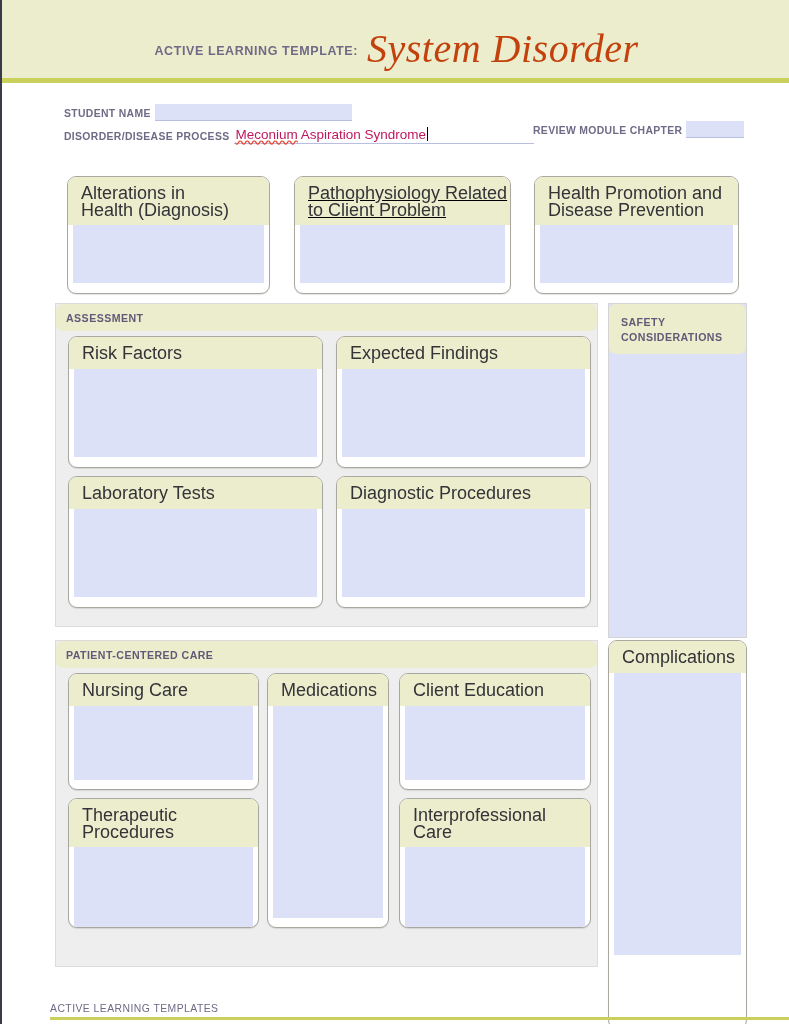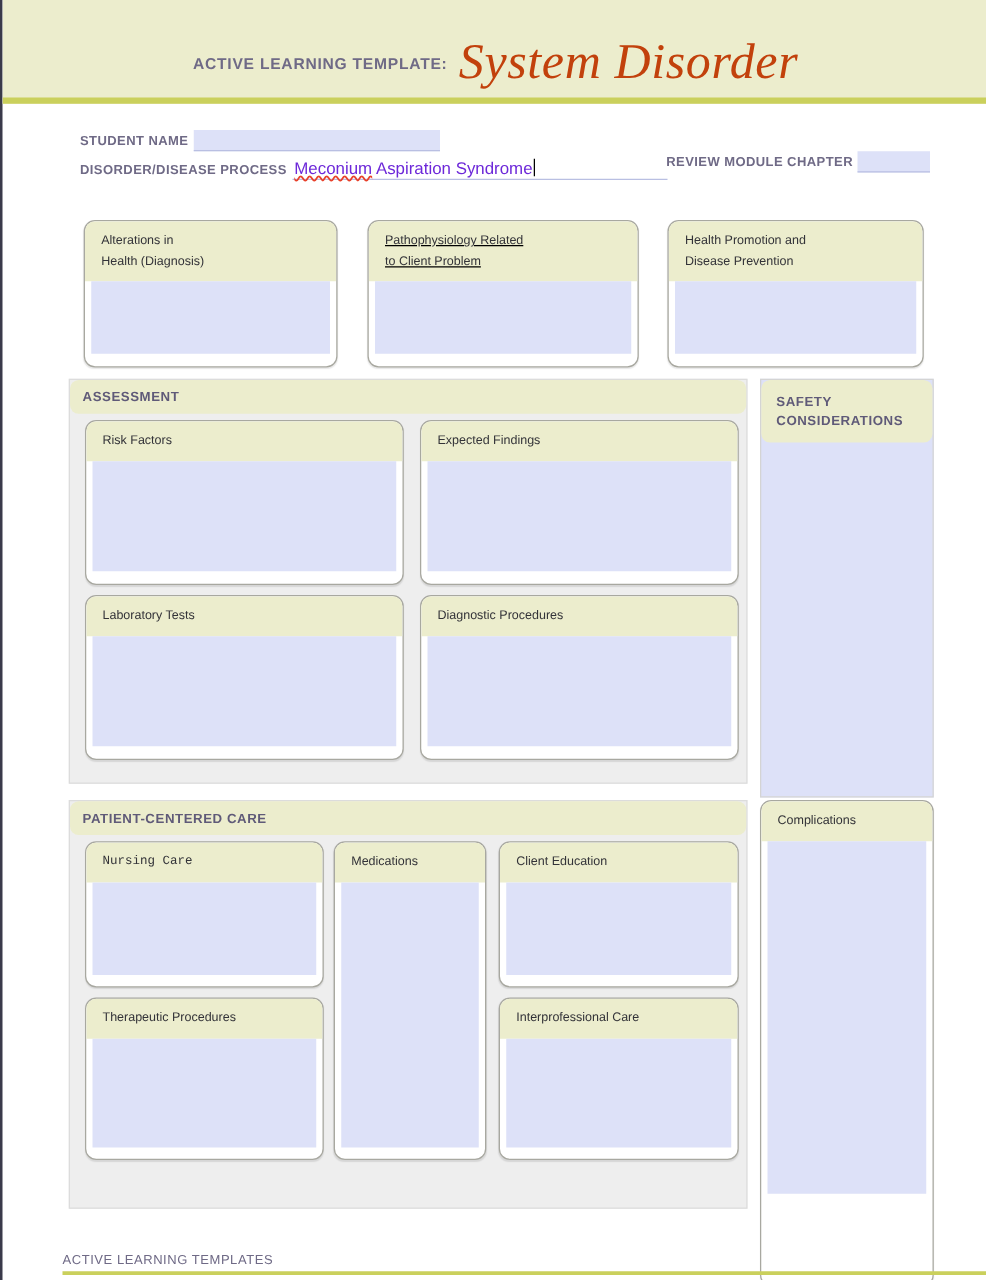--- a/index.html
+++ b/index.html
@@ -110,21 +110,21 @@
     height: 17px;
     width: 300px;
     margin-left: 5px;
     border-bottom: 1px solid #b9bfe2;
   }
   .filled-text {
     position: absolute;
     left: 1px;
     bottom: 1px;
     font-size: 13.5px;
-    color: #6d28d9;
+    color: #be185d;
     white-space: nowrap;
     line-height: 15px;
   }
   .misspelled {
     text-decoration: underline wavy #e8402a;
     text-decoration-skip-ink: none;
     text-underline-offset: 1px;
   }
   .caret {
     display: inline-block;
@@ -140,21 +140,21 @@
     position: absolute;
     background: #ffffff;
     border: 1px solid #a8a8a0;
     border-radius: 9px;
     overflow: hidden;
     box-shadow: 0 1px 1px rgba(0,0,0,0.10);
   }
   .card-head {
     background: #ecedcd;
     color: #333338;
-    font-size: 10px;
+    font-size: 18px;
     line-height: 16.5px;
     padding: 8px 0 7px 13px;
     white-space: pre-line;
   }
   .card-fill {
     background: #dde1f8;
     margin: 0 5px 0 5px;
   }
 
   
@@ -188,21 +188,21 @@
 
   
   .as-card .card-fill { }
   #card-risk       { left: 12px; top: 32px;  width: 255px; height: 132px; }
   #card-expected   { left: 280px;top: 32px;  width: 255px; height: 132px; }
   #card-lab        { left: 12px; top: 172px; width: 255px; height: 132px; }
   #card-diag       { left: 280px;top: 172px; width: 255px; height: 132px; }
   .as-card .card-fill { height: 88px; }
 
   
-  #card-nursing    { left: 12px;  top: 32px;  width: 191px; height: 117px; font-family: Liberation Mono, monospace; }
+  #card-nursing    { left: 12px;  top: 32px;  width: 191px; height: 117px; }
   #card-meds       { left: 211px; top: 32px;  width: 122px; height: 255px; }
   #card-clientedu  { left: 343px; top: 32px;  width: 192px; height: 117px; }
   #card-therapeutic{ left: 12px;  top: 157px; width: 191px; height: 130px; }
   #card-interprof  { left: 343px; top: 157px; width: 192px; height: 130px; }
 
   #card-nursing   .card-fill { height: 74px; }
   #card-meds      .card-fill { height: 212px; }
   #card-clientedu .card-fill { height: 74px; }
   #card-therapeutic .card-fill { height: 87px; }
   #card-interprof   .card-fill { height: 87px; }

